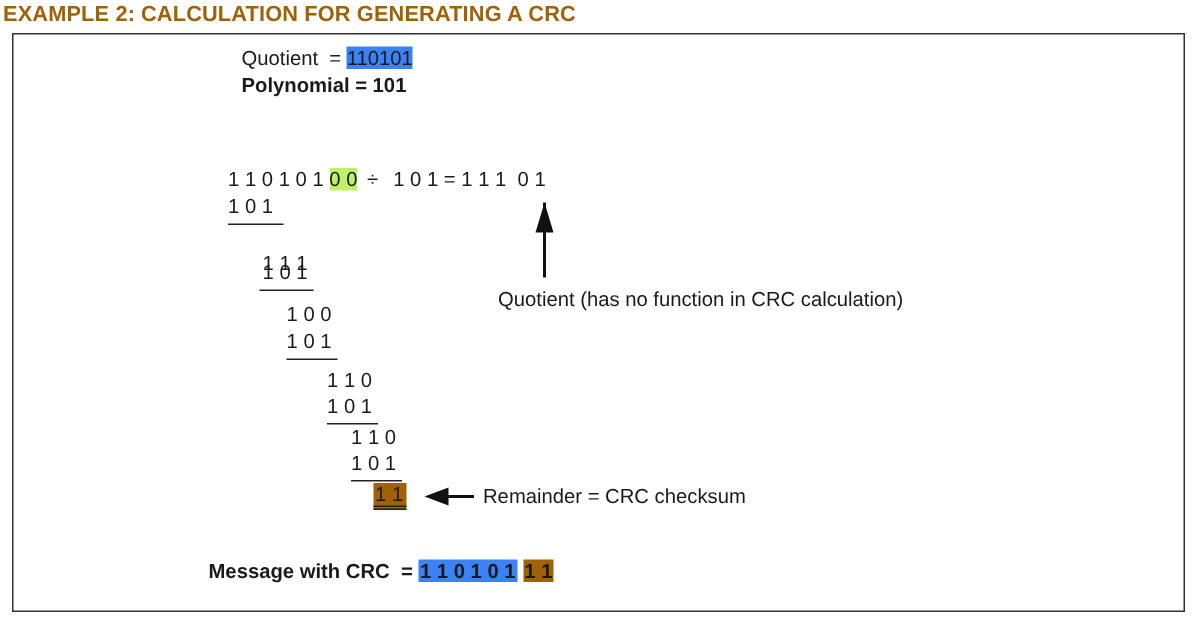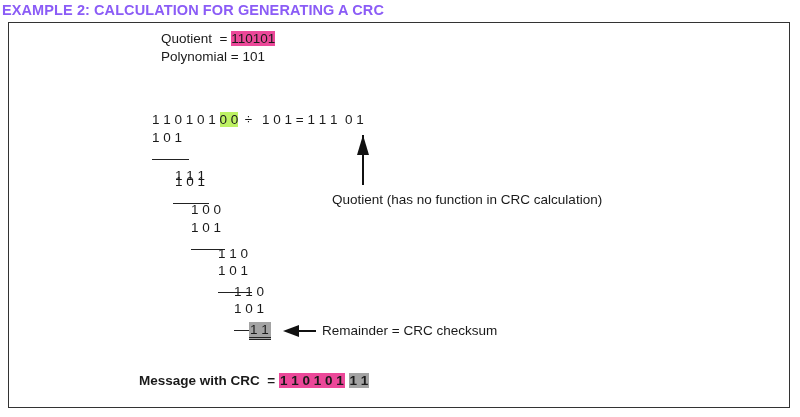--- a/index.html
+++ b/index.html
@@ -1,45 +1,45 @@
 <!DOCTYPE html>
 <html><head>
 <meta charset="utf-8">
 <style>
   html, body { margin:0; padding:0; background:#ffffff; }
   body { width:800px; height:417px; position:relative; overflow:hidden;
          font-family:"Liberation Sans", sans-serif; color:#1a1a1a; }
   .title { position:absolute; left:2px; top:2px; font-weight:bold; font-size:14.5px;
-           letter-spacing:0.1px; color:#8b5cf6; white-space:pre; }
+           letter-spacing:0.1px; color:#a16207; white-space:pre; }
   .title .lbl { display:inline-block; width:92px; }
   .box { position:absolute; left:8px; top:22px; width:780px; height:384px;
          border:1.5px solid #333; }
   .t { position:absolute; font-size:13.5px; white-space:pre; line-height:16px; }
-  .hl-y { background:#ec4899;text-align:center; }
+  .hl-y { background:#3b82f6;text-align:center; }
   .hl-c { background:#bef264; }
-  .hl-m { background:#a3a3a3; }
-  .ul { border-bottom:1.3px solid #222; padding-bottom:14px;margin-top:36px; }
+  .hl-m { background:#a16207; }
+  .ul { border-bottom:1.3px solid #222; padding-bottom:4px;margin-top:36px; }
   .dul { border-bottom:3.5px double #222; padding-bottom:0px; }
   .arrow-up { position:absolute; left:362px; top:135px; width:2px; height:50px; background:#111; }
   .arrow-up-head { position:absolute; left:357px; top:135px; width:0; height:0;
      border-left:6px solid transparent; border-right:6px solid transparent; border-bottom:20px solid #111; }
   .arrow-left-line { position:absolute; left:294px; top:330px; width:22px; height:2px; background:#111; }
   .arrow-left-head { position:absolute; left:283px; top:325px; width:0; height:0;
      border-top:6px solid transparent; border-bottom:6px solid transparent; border-right:16px solid #111; }
   .div-sign { display:inline-block; position:relative; width:20px; text-align:center; }
 </style>
 </head>
 <body>
 
 <div class="title"><span class="lbl">EXAMPLE 2:</span><span>CALCULATION FOR GENERATING A CRC</span></div>
 
 <div class="box"></div>
 
 <div class="t" style="left:161px; top:31px;"><span>Quotient  = </span><span class="hl-y">110101</span></div>
-<div class="t" style="left:161px; top:49px;"><span>Polynomial = </span><span>101</span></div>
+<div class="t" style="left:161px; top:49px;font-weight:bold;"><span>Polynomial = </span><span>101</span></div>
 
 <div class="t" style="left:152px; top:112px;"><span>1 1 0 1 0 1 </span><span class="hl-c">0 0</span><span class="div-sign">÷</span><span> 1 0 1 = 1 1 1  0 1</span></div>
 
 <div class="t" style="left:152px; top:130px;"><span class="ul" style="padding-right:7px;">1 0 1</span></div>
 <div class="t" style="left:175px; top:168px;"><span>1 1 1</span></div>
 <div class="t" style="left:175px; top:174px;"><span class="ul" style="padding-right:4px; margin-left:-2px; padding-left:2px;">1 0 1</span></div>
 <div class="t" style="left:191px; top:202px;"><span>1 0 0</span></div>
 <div class="t" style="left:191px; top:220px;"><span class="ul" style="padding-right:4px;">1 0 1</span></div>
 <div class="t" style="left:218px; top:246px;"><span>1 1 0</span></div>
 <div class="t" style="left:218px; top:263px;"><span class="ul" style="padding-right:4px;">1 0 1</span></div>

